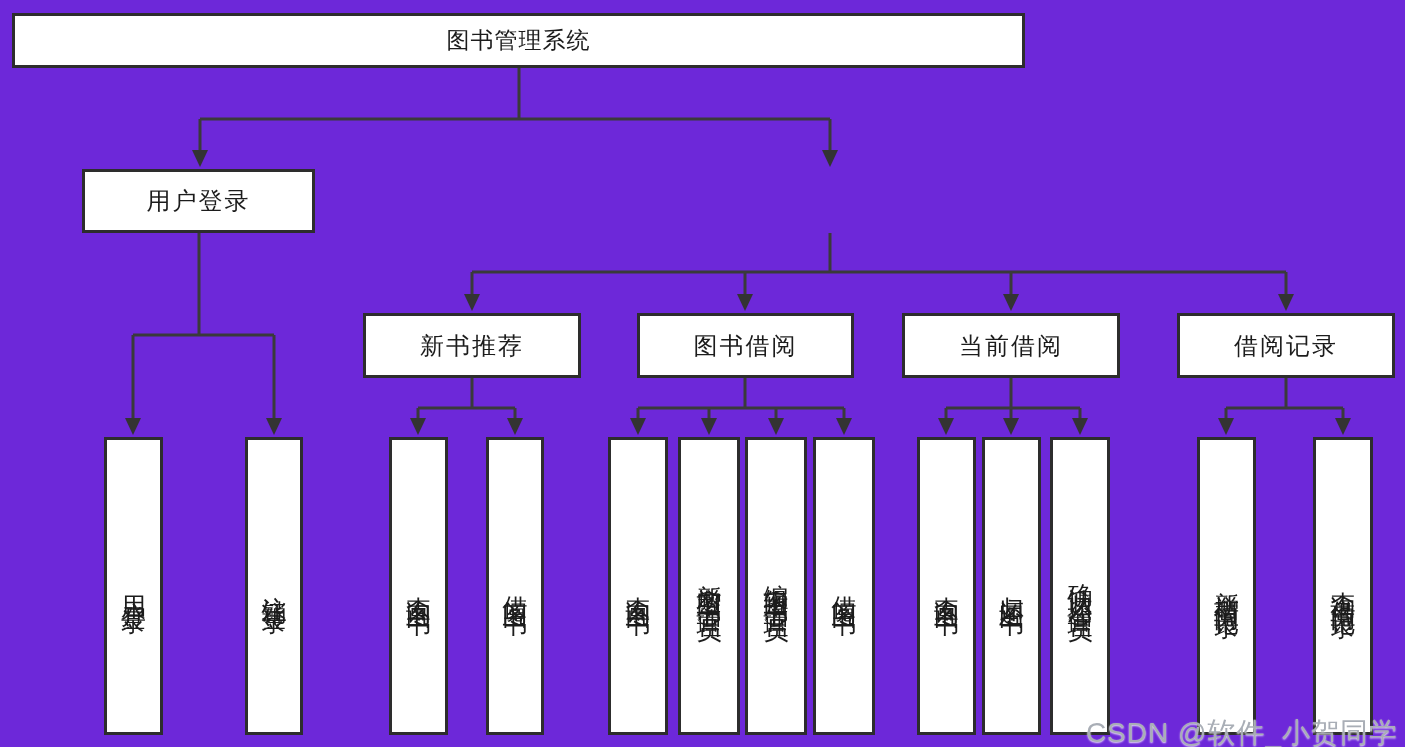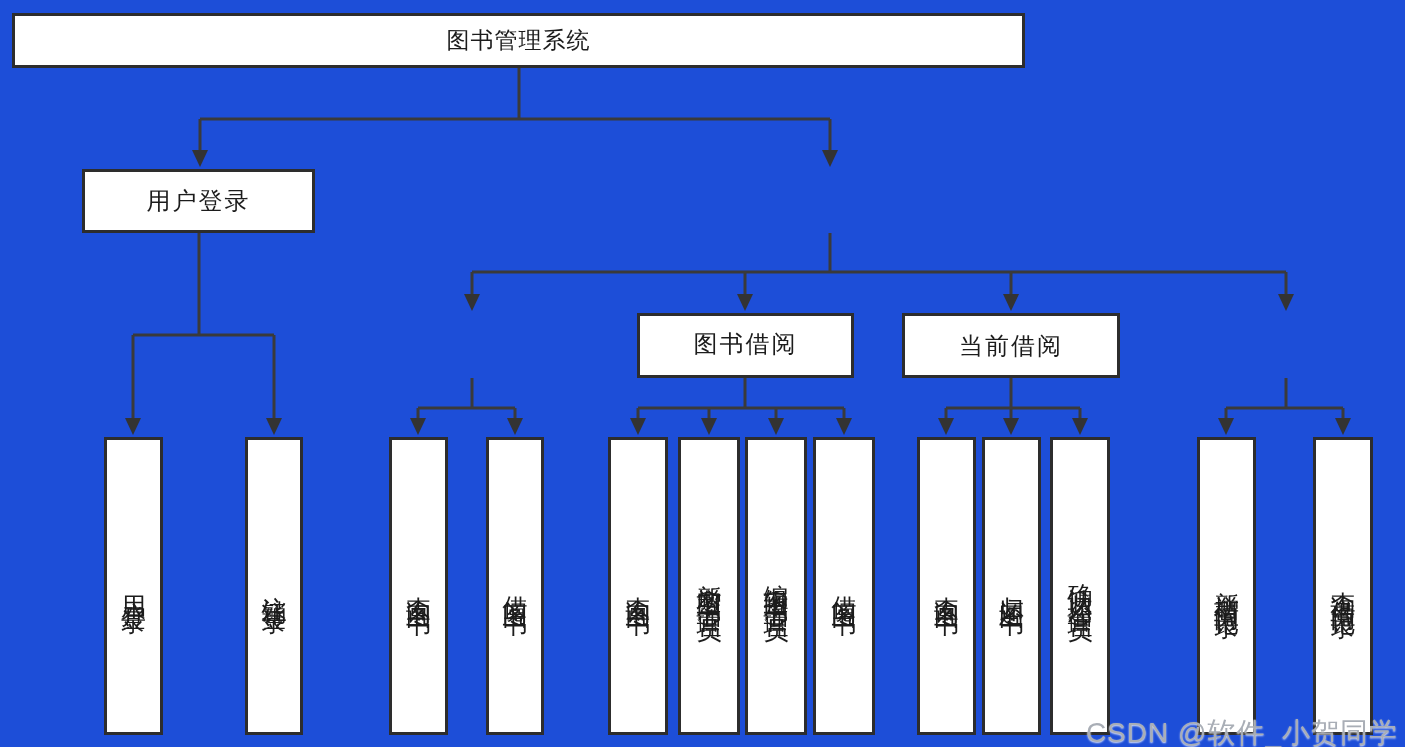--- a/index.html
+++ b/index.html
@@ -1,18 +1,18 @@
 <!DOCTYPE html>
 <html><head>
 <meta charset="utf-8">
 <style>
   html, body { margin:0; padding:0; background:#ffffff; }
   .stage {
     position:relative; width:1405px; height:747px;
-    background:#1d4ed8; overflow:hidden;
+    background:#6d28d9; overflow:hidden;
     font-family:"Liberation Sans", sans-serif;
     color:#1c1c1c;
   }
   svg.wires { position:absolute; left:0; top:0; z-index:0; }
   .box {
     position:absolute; box-sizing:border-box;
     border:3px solid #2d2d2d; background:#ffffff;
     display:flex; align-items:center; justify-content:center;
     z-index:1;
   }
@@ -71,25 +71,31 @@
   </svg>
 
   <div class="box h root" style="left:12px; top:13px; width:1013px; height:55px;">
     <span>图书管理系统</span>
   </div>
 
   <div class="box h" style="left:82px; top:169px; width:233px; height:64px;">
     <span>用户登录</span>
   </div>
 
-  <div class="box h" style="left:637px; top:313px; width:217px; height:65px;font-family:Liberation Mono, monospace;">
+  <div class="box h" style="left:363px; top:313px; width:218px; height:65px;">
+    <span>新书推荐</span>
+  </div>
+  <div class="box h" style="left:637px; top:313px; width:217px; height:65px;">
     <span>图书借阅</span>
   </div>
   <div class="box h" style="left:902px; top:313px; width:218px; height:65px;align-items:center;">
     <span>当前借阅</span>
+  </div>
+  <div class="box h" style="left:1177px; top:313px; width:218px; height:65px;">
+    <span>借阅记录</span>
   </div>
 
   <div class="box v" style="left:104px; width:59px;">
     <span>用户登录</span>
   </div>
   <div class="box v" style="left:245px; width:58px;">
     <span>注销登录</span>
   </div>
 
   <div class="box v" style="left:389px; width:59px;">

